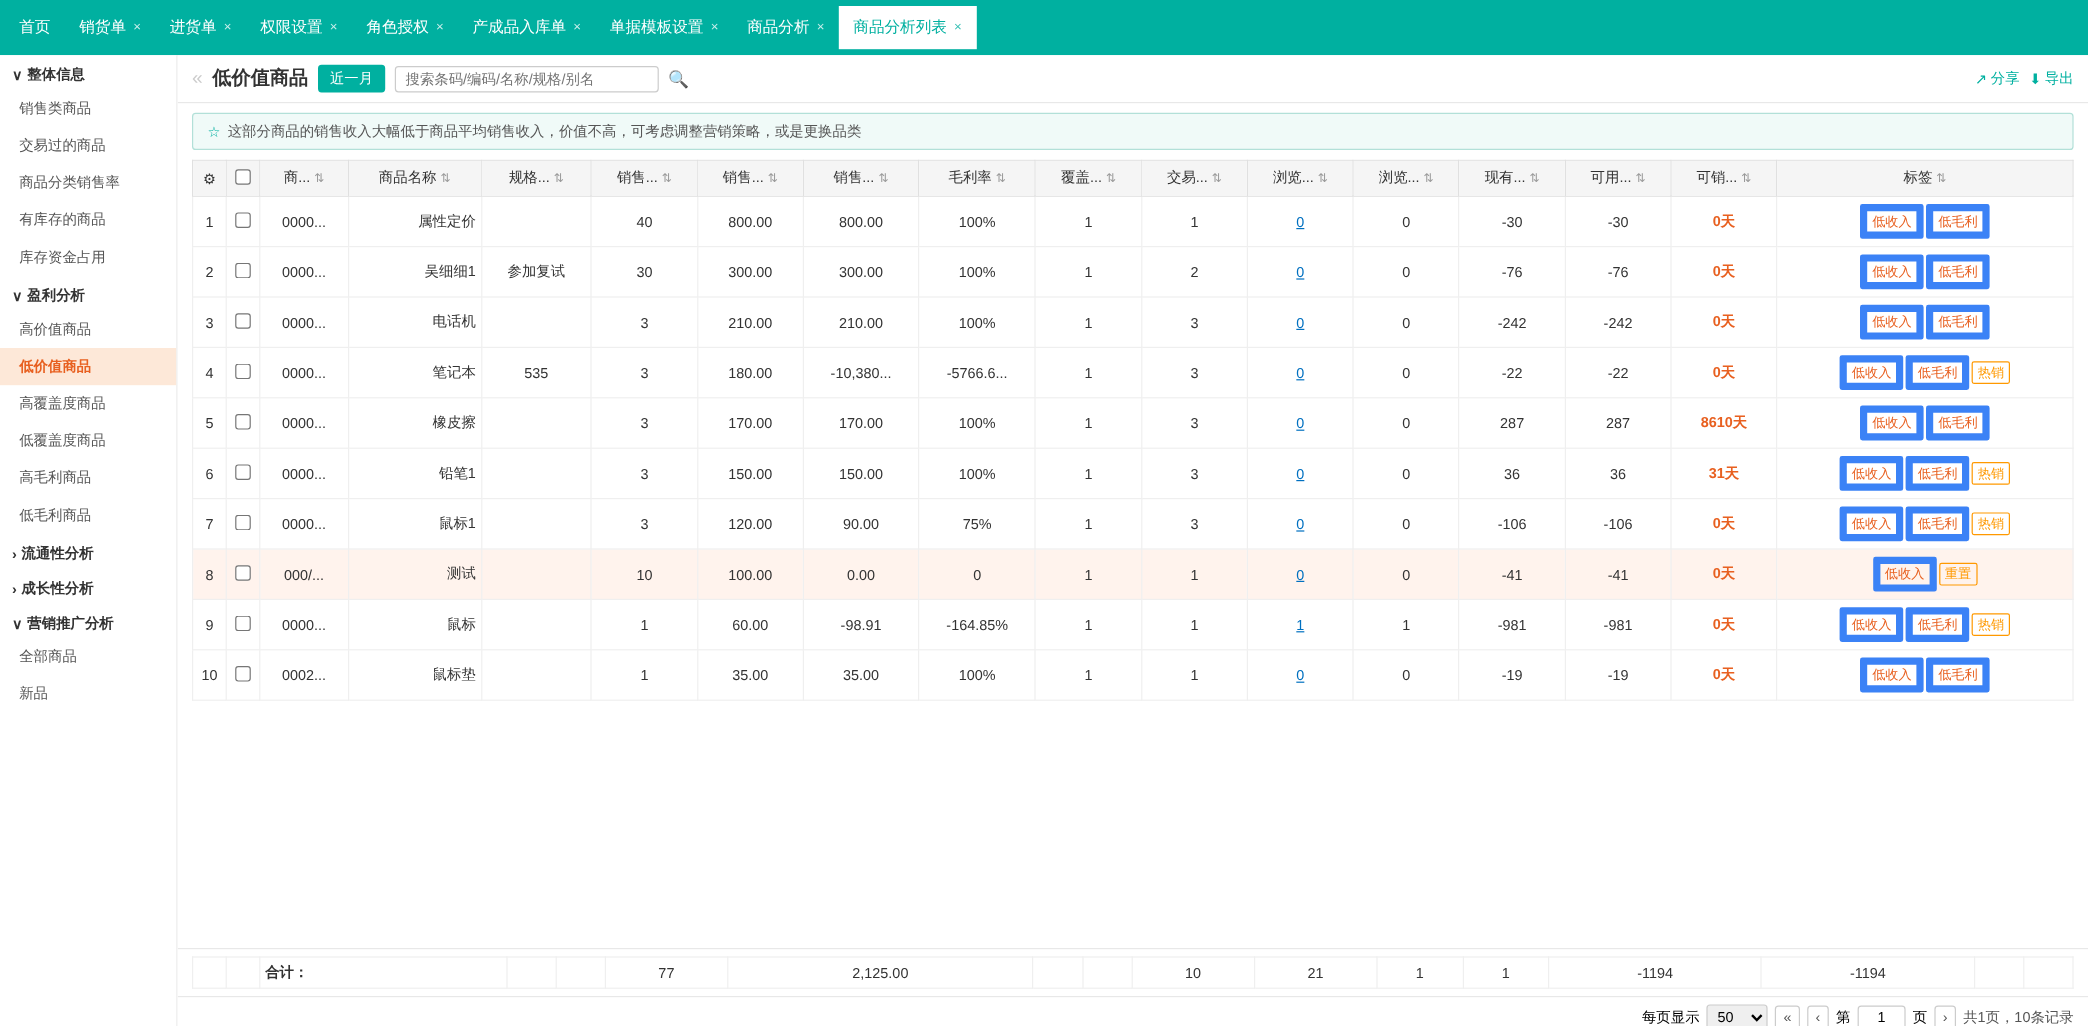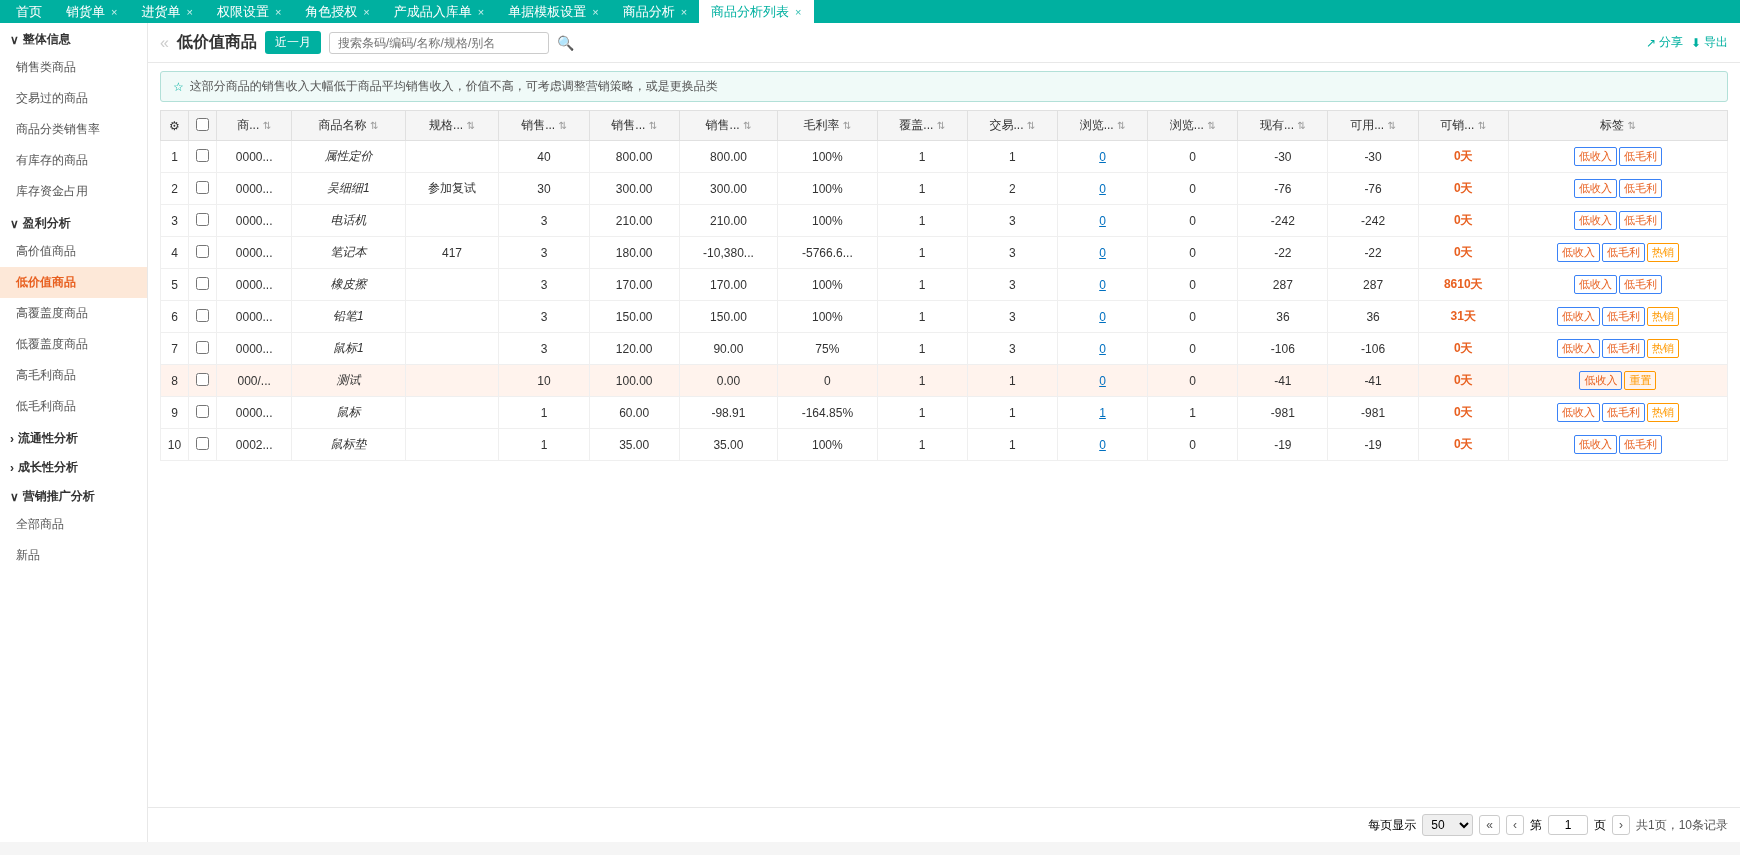--- a/index.html
+++ b/index.html
@@ -1,19 +1,19 @@
 <!DOCTYPE html>
 <html><head>
   <meta charset="utf-8">
   <style>
     * { box-sizing: border-box; margin: 0; padding: 0; font-family: 'Microsoft YaHei', Arial, sans-serif; font-size: 12px; }
     body { background: #f5f5f5; overflow: hidden; width: 1740px; min-height: 855px; }
 
     
-    .top-nav { background: #00b0a0; display: flex; align-items: center; height: 23px; padding: 0 4px; }
+    .top-nav { background: #00b0a0; display: flex; align-items: center; height: 46px; padding: 0 4px; }
     .top-nav-item { color: #fff; padding: 0 12px; height: 36px; display: flex; align-items: center; cursor: pointer; white-space: nowrap; font-size: 13px; }
     .top-nav-item.active { background: #fff; color: #00b0a0; justify-content: flex-end; }
     .top-nav-item .close-x { margin-left: 6px; font-size: 11px; opacity: 0.8; }
 
     
     .main-layout { display: flex; height: calc(855px - 36px); }
 
     
     .sidebar { width: 148px; background: #fff; border-right: 1px solid #e8e8e8; overflow-y: auto; flex-shrink: 0; }
     .sidebar-section-title { color: #333; padding: 8px 10px 4px 10px; font-weight: bold; display: flex; align-items: center; gap: 4px; cursor: pointer; }
@@ -37,23 +37,23 @@
     .info-icon { color: #00b0a0; }
 
     
     .table-container { flex: 1; overflow: auto; padding: 0 12px; }
     table { width: 100%; border-collapse: collapse; font-size: 12px; }
     thead th { background: #f5f5f5; border: 1px solid #e0e0e0; padding: 6px 4px; text-align: center; white-space: nowrap; color: #333; font-weight: normal; position: sticky; top: 0; z-index: 10; }
     thead th .sort-icon { color: #999; font-size: 10px; }
     tbody tr { border-bottom: 1px solid #efefef; }
     tbody tr.highlighted { background: #fff3ed; }
     tbody td { padding: 6px 4px; border: 1px solid #efefef; text-align: center; color: #333; white-space: nowrap; }
-    tbody td.text-left { text-align: center; font-style: italic; }
+    tbody td.text-left { text-align: right; }
     .tag { display: inline-block; padding: 1px 4px; border-radius: 2px; font-size: 11px; margin: 0 1px; }
-    .tag-red { color: #e86020; border: 1px solid #3b82f6; }
+    .tag-red { color: #e86020; border: 6px solid #3b82f6; }
     .tag-orange { color: #ff9900; border: 1px solid #ff9900; }
     .days-red { color: #e86020; font-weight: bold; }
     .link-style { color: #0070c0; text-decoration: underline; cursor: pointer; }
     input[type="checkbox"] { cursor: pointer; }
 
     
     .footer-bar { border-top: 1px solid #e8e8e8; padding: 6px 12px; background: #fff; }
 
     
     .pagination-bar { display: flex; align-items: center; justify-content: flex-end; padding: 6px 12px; border-top: 1px solid #e8e8e8; gap: 6px; background: #fff; }
@@ -226,21 +226,21 @@
       <td>-242</td>
       <td>-242</td>
       <td class="days-red">0天</td>
       <td><span class="tag tag-red">低收入</span><span class="tag tag-red">低毛利</span></td>
     </tr>
             <tr>
       <td>4</td>
       <td><input type="checkbox" style=""></td>
       <td>0000...</td>
       <td class="text-left">笔记本</td>
-      <td>417</td>
+      <td>535</td>
       <td>3</td>
       <td>180.00</td>
       <td>-10,380...</td>
       <td>-5766.6...</td>
       <td>1</td>
       <td>3</td>
       <td><span class="link-style">0</span></td>
       <td>0</td>
       <td>-22</td>
       <td>-22</td>
@@ -358,20 +358,45 @@
       <td>0</td>
       <td>-19</td>
       <td>-19</td>
       <td class="days-red">0天</td>
       <td><span class="tag tag-red">低收入</span><span class="tag tag-red">低毛利</span></td>
     </tr>
           </tbody>
       </table>
     </div>
 
+    <div class="footer-bar">
+      <table style="width:100%; border-collapse: collapse;">
+        <tbody>
+            <tr>
+          <td style="width:28px; padding:4px;"></td>
+          <td style="width:28px; padding:4px;"></td>
+          <td style="padding:4px; font-weight:bold; color:#333; text-align:left;">合计：</td>
+          <td style="padding:4px; text-align:center;"></td>
+          <td style="padding:4px; text-align:center;"></td>
+          <td style="padding:4px; text-align:center;">77</td>
+          <td style="padding:4px; text-align:center;">2,125.00</td>
+          <td style="padding:4px; text-align:center;"></td>
+          <td style="padding:4px; text-align:center;"></td>
+          <td style="padding:4px; text-align:center;">10</td>
+          <td style="padding:4px; text-align:center;">21</td>
+          <td style="padding:4px; text-align:center;">1</td>
+          <td style="padding:4px; text-align:center;">1</td>
+          <td style="padding:4px; text-align:center;">-1194</td>
+          <td style="padding:4px; text-align:center;">-1194</td>
+          <td style="padding:4px; text-align:center;"></td>
+          <td style="padding:4px; text-align:center;"></td>
+        </tr>
+      </tbody>
+        </table>
+    </div>
 
     <div class="pagination-bar">
       <span>每页显示</span>
       <select class="page-size-select">
         <option>20</option>
         <option selected="">50</option>
         <option>100</option>
       </select>
       <button class="page-btn">«</button>
       <button class="page-btn">‹</button>

